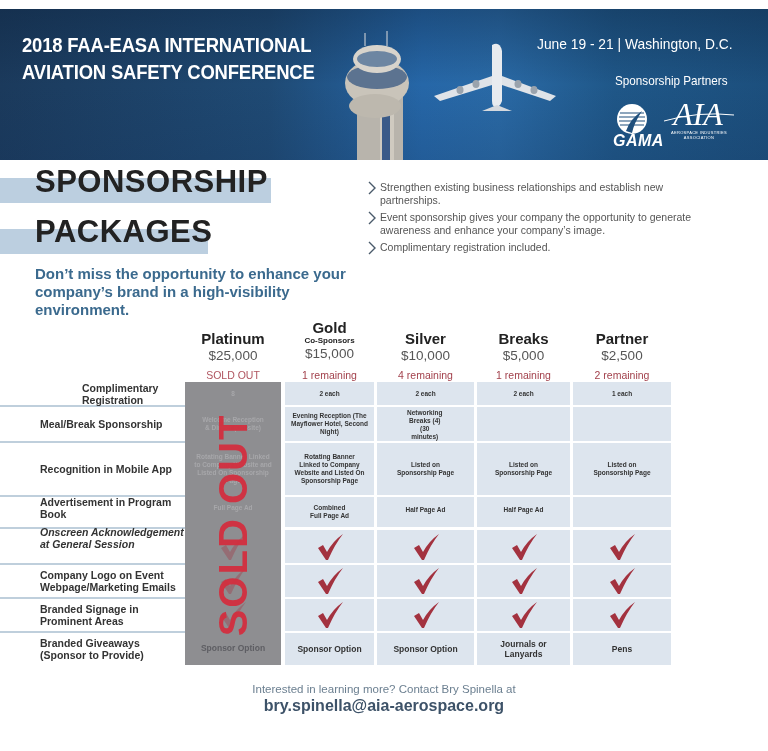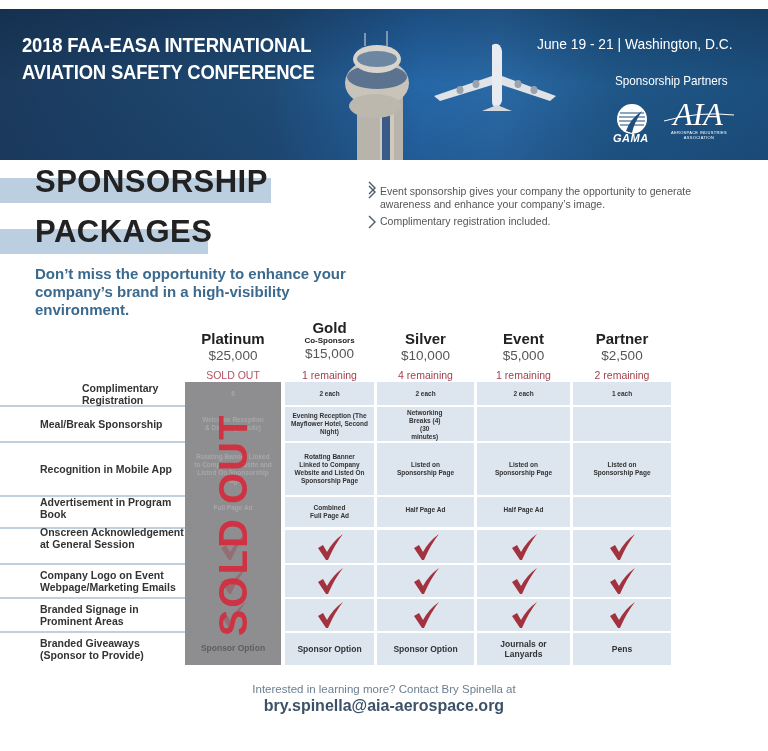--- a/index.html
+++ b/index.html
@@ -17,21 +17,21 @@
   .banner-title {
     position: absolute; left: 22px; top: 22px; color: #ffffff; font-weight: bold;
     font-size: 20.5px; line-height: 27px; letter-spacing: -0.2px; transform: scaleX(0.9); transform-origin: left top;
     white-space: nowrap;
   }
   .banner-date { position: absolute; left: 537px; top: 26px; color: #ffffff; font-size: 15px; white-space: nowrap; transform: scaleX(0.92); transform-origin: left top; }
   .banner-partners-label { position: absolute; left: 615px; top: 64px; color: #ffffff; font-size: 13px; white-space: nowrap; transform: scaleX(0.9); transform-origin: left top; }
   .tower { position: absolute; left: 335px; top: 22px; width: 95px; height: 130px; }
   .plane { position: absolute; left: 430px; top: 32px; width: 130px; height: 75px; }
   .gama-logo { position: absolute; left: 612px; top: 87px; width: 40px; height: 50px; }
-  .gama-text { position: absolute; left: 613px; top: 123px; color: #fff; font-weight: bold; font-style: italic; font-size: 11px; letter-spacing: 0.5px; }
+  .gama-text { position: absolute; left: 613px; top: 123px; color: #fff; font-weight: bold; font-style: italic; font-size: 16px; letter-spacing: 0.5px; }
   .aia-logo { position: absolute; left: 660px; top: 86px; width: 76px; height: 48px; }
   .aia-sub { position: absolute; left: 662px; top: 121px; width: 74px; color: #fff; font-size: 4px; line-height: 5px; text-align: center; letter-spacing: 0.3px; }
 
   
   .hl-bar { position: absolute; background: #bccfe0; }
   .hl-bar.b1 { left: 0; top: 178px; width: 271px; height: 25px; }
   .hl-bar.b2 { left: 0; top: 229px; width: 208px; height: 25px; }
   .title-line { position: absolute; left: 35px; font-weight: bold; font-size: 31px; color: #222222; letter-spacing: 0.5px; white-space: nowrap; }
   .title-line.t1 { top: 164px; }
   .title-line.t2 { top: 214px; }
@@ -123,20 +123,21 @@
 <div class="hl-bar b2"></div>
 <div class="title-line t1">SPONSORSHIP</div>
 <div class="title-line t2">PACKAGES</div>
 <div class="tagline">Don’t miss the opportunity to enhance your company’s brand in a high-visibility environment.</div>
 
 <ul class="bullets">
   <li>
     <svg class="chev" viewBox="0 0 9 14">
         <path d="M1 1 L7 7 L1 13" stroke="#4a5a6a" stroke-width="1.4" fill="none"></path>
       </svg>
+    <span>Strengthen existing business relationships and establish new partnerships.</span>
   </li>
   <li>
     <svg class="chev" viewBox="0 0 9 14">
         <path d="M1 1 L7 7 L1 13" stroke="#4a5a6a" stroke-width="1.4" fill="none"></path>
       </svg>
     <span>Event sponsorship gives your company the opportunity to generate awareness and enhance your company’s image.</span>
   </li>
   <li>
     <svg class="chev" viewBox="0 0 9 14">
         <path d="M1 1 L7 7 L1 13" stroke="#4a5a6a" stroke-width="1.4" fill="none"></path>
@@ -152,21 +153,21 @@
 <div class="tier" style="left:285px;width:89px;">
   <div class="tier-name">Gold</div>
   <div class="tier-sub">Co-Sponsors</div>
   <div class="tier-price">$15,000</div>
 </div>
 <div class="tier" style="left:377px;width:97px;top:330px;">
   <div class="tier-name">Silver</div>
   <div class="tier-price">$10,000</div>
 </div>
 <div class="tier" style="left:477px;width:93px;top:330px;">
-  <div class="tier-name">Event</div>
+  <div class="tier-name">Breaks</div>
   <div class="tier-price">$5,000</div>
 </div>
 <div class="tier" style="left:573px;width:98px;top:330px;">
   <div class="tier-name">Partner</div>
   <div class="tier-price">$2,500</div>
 </div>
 
 <div class="tier-status soldout" style="left:185px;width:96px;">SOLD OUT</div>
 <div class="tier-status" style="left:285px;width:89px;">1 remaining</div>
 <div class="tier-status" style="left:377px;width:97px;">4 remaining</div>
@@ -178,21 +179,21 @@
 <div class="row-line" style="top:495px;"></div>
 <div class="row-line" style="top:527px;"></div>
 <div class="row-line" style="top:563px;"></div>
 <div class="row-line" style="top:597px;"></div>
 <div class="row-line" style="top:631px;"></div>
 
 <div class="row-label" style="top:382px;height:23px;width:140px;margin-left:42px;">Complimentary Registration</div>
 <div class="row-label" style="top:407px;height:34px;width:140px;">Meal/Break Sponsorship</div>
 <div class="row-label" style="top:443px;height:52px;width:140px;">Recognition in Mobile App</div>
 <div class="row-label" style="top:497px;height:22px;width:145px;">Advertisement in Program Book</div>
-<div class="row-label" style="top:530px;height:16px;width:145px;">Onscreen Acknowledgement at General Session</div>
+<div class="row-label" style="top:530px;height:16px;width:145px;font-style:italic;">Onscreen Acknowledgement at General Session</div>
 <div class="row-label" style="top:565px;height:32px;width:140px;">Company Logo on Event Webpage/Marketing Emails</div>
 <div class="row-label" style="top:599px;height:32px;width:110px;">Branded Signage in Prominent Areas</div>
 <div class="row-label" style="top:633px;height:32px;width:110px;">Branded Giveaways (Sponsor to Provide)</div>
 
 <div class="plat-col"></div>
 <div class="plat-cell" style="left:185px;top:382px;width:96px;height:23px;">8</div>
 <div class="plat-cell" style="left:185px;top:407px;width:96px;height:34px;padding:0 14px;">Welcome Reception &amp; Dinner (Off-site)</div>
 <div class="plat-cell" style="left:185px;top:443px;width:96px;height:52px;padding:0 8px;">Rotating Banner Linked to Company Website and Listed On Sponsorship Page</div>
 <div class="plat-cell" style="left:185px;top:497px;width:96px;height:22px;">Full Page Ad</div>
 <div class="plat-cell" style="left:185px;top:530px;width:96px;height:33px;">

